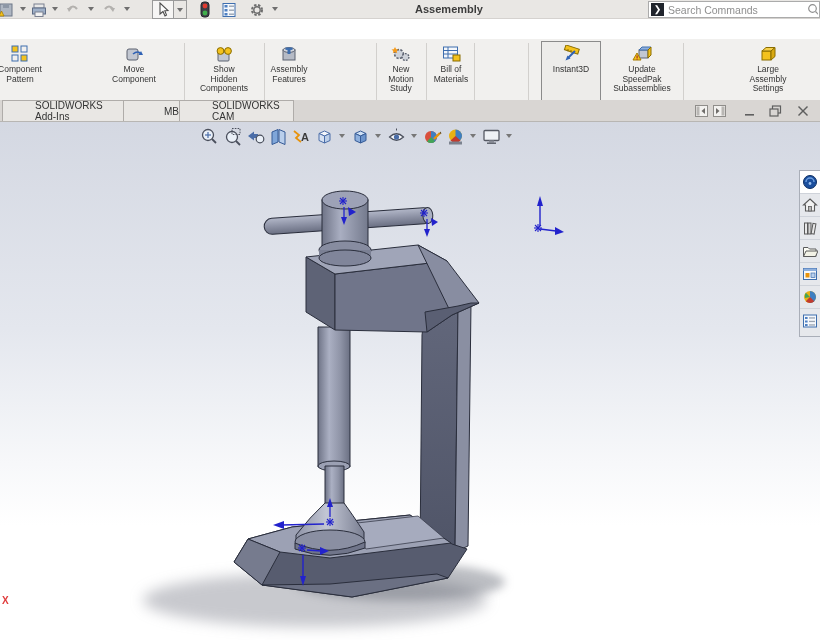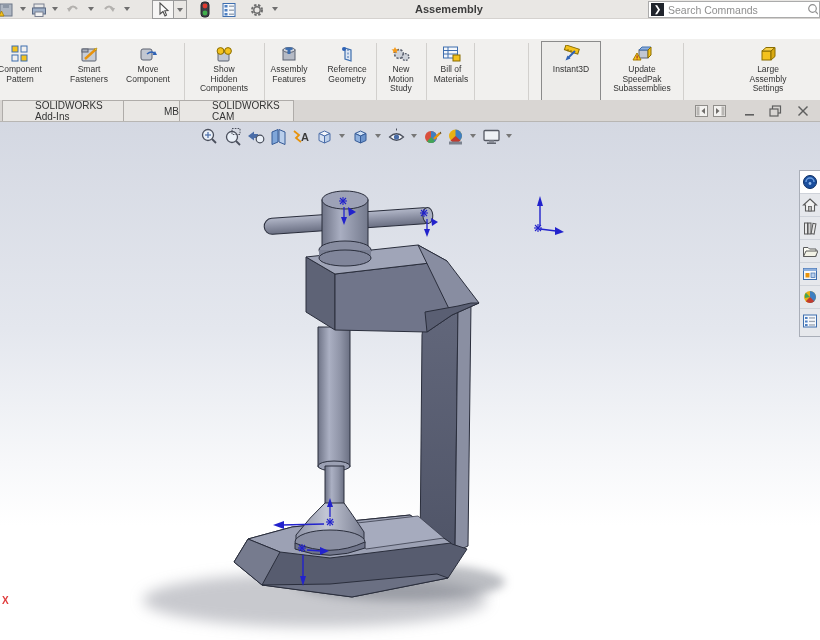--- a/index.html
+++ b/index.html
@@ -169,34 +169,22 @@
             <rect x="10" y="1" width="6" height="6" fill="none" stroke="#3e6eae"></rect>
             <rect x="1" y="10" width="6" height="6" fill="none" stroke="#3e6eae"></rect>
             <rect x="10" y="10" width="6" height="6" fill="#f4c21d" stroke="#3e6eae"></rect>
           </svg>
       </div>
       <div class="rlb">Component
 Pattern</div>
       <div class="rcaret"></div>
     </div>
 
-    <div class="rb-btn" style="left:60px;width:58px">
-      <div class="ric">
-        <svg width="19" height="18">
-            <rect x="2" y="4" width="14" height="12" rx="1" fill="#c8cdd6" stroke="#5c6270"></rect>
-            <rect x="2" y="4" width="6" height="3" fill="#aab0bd" stroke="#5c6270"></rect>
-            <line x1="5" y1="14" x2="15" y2="5" stroke="#e8930c" stroke-width="2.4"></line>
-            <polygon points="14,4 17,3 16,6" fill="#f4c21d" stroke="#a87d00" stroke-width="0.5"></polygon>
-          </svg>
-      </div>
-      <div class="rlb">Smart
-Fasteners</div>
-    </div>
-
-    <div class="rb-btn" style="left:116px;width:64px">
+
+    <div class="rb-btn" style="left:102px;width:64px">
       <div class="ric">
         <svg width="19" height="18">
             <rect x="2" y="4" width="11" height="11" rx="2" fill="#c2c7d1" stroke="#5c6270"></rect>
             <path d="M8 9 Q13 5 16 9" fill="none" stroke="#2f62b5" stroke-width="1.6"></path>
             <polygon points="16,6 18,10 13.5,10" fill="#2f62b5"></polygon>
           </svg>
       </div>
       <div class="rlb">Move
 Component</div>
       <div class="rcaret"></div>
@@ -223,32 +211,20 @@
             <ellipse cx="9" cy="5" rx="6" ry="2.4" fill="#d2d6de" stroke="#5c6270"></ellipse>
             <rect x="7.5" y="3" width="3" height="6" fill="#3e6eae"></rect>
             <rect x="5.5" y="2.5" width="7" height="2.4" fill="#3e6eae"></rect>
           </svg>
       </div>
       <div class="rlb">Assembly
 Features</div>
       <div class="rcaret"></div>
     </div>
 
-    <div class="rb-btn" style="left:318px;width:58px">
-      <div class="ric">
-        <svg width="18" height="18">
-            <polygon points="7,3 13,5 13,16 7,14" fill="#dfe7f3" stroke="#3e6eae" stroke-width="1.2"></polygon>
-            <line x1="10" y1="4" x2="10" y2="15" stroke="#3e6eae" stroke-dasharray="2,1.5"></line>
-            <circle cx="6" cy="4" r="2" fill="#2f62b5"></circle>
-          </svg>
-      </div>
-      <div class="rlb">Reference
-Geometry</div>
-      <div class="rcaret"></div>
-    </div>
 
     <div class="rb-btn" style="left:377px;width:48px">
       <div class="ric">
         <svg width="20" height="18">
             <circle cx="8" cy="9" r="4.4" fill="#cfd3da" stroke="#5c6270" stroke-width="1.6" stroke-dasharray="2.2,1.4"></circle>
             <circle cx="14.5" cy="12" r="3.4" fill="#cfd3da" stroke="#5c6270" stroke-width="1.4" stroke-dasharray="1.8,1.2"></circle>
             <polygon points="4,2 5.2,4.2 7.5,4.5 5.7,6 6.2,8.3 4,7 1.8,8.3 2.3,6 0.5,4.5 2.8,4.2" fill="#f59a1a"></polygon>
           </svg>
       </div>
       <div class="rlb">New

